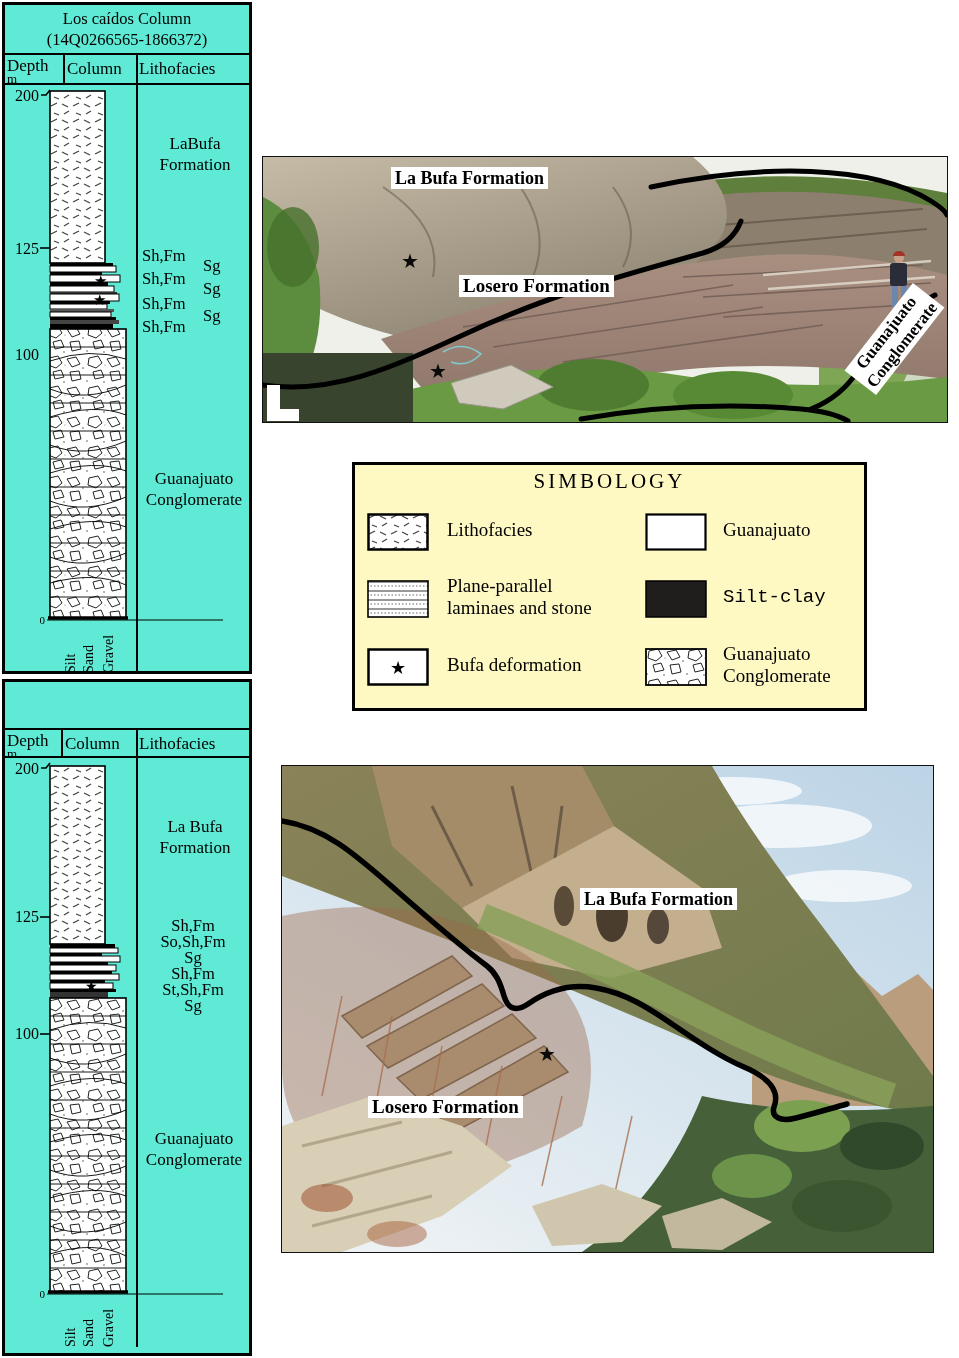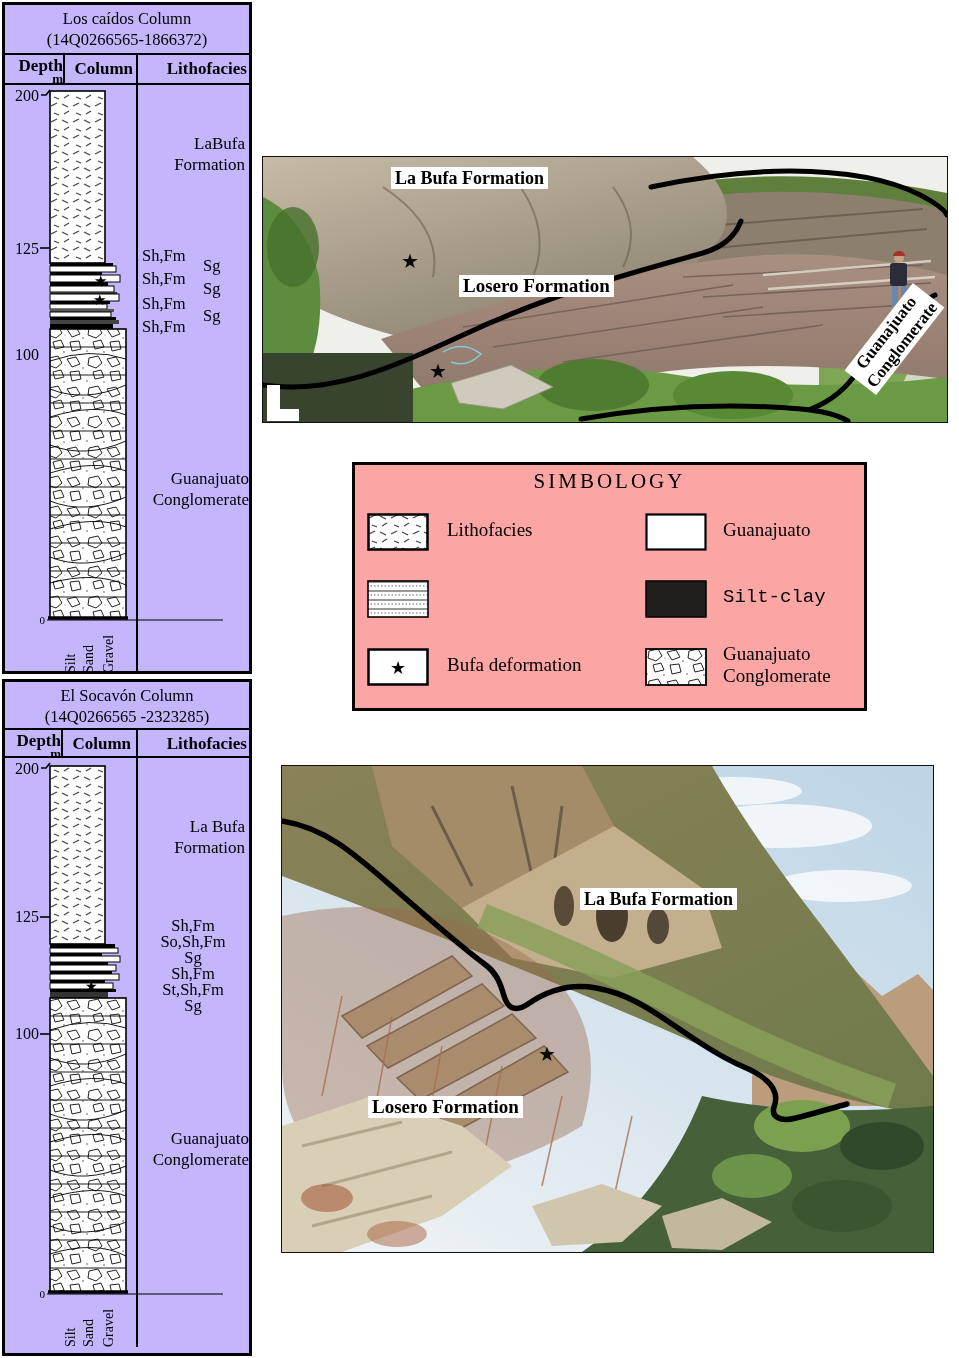--- a/index.html
+++ b/index.html
@@ -1,27 +1,27 @@
 <!DOCTYPE html>
 <html><head>
 <meta charset="utf-8">
 <style>
   html,body{margin:0;padding:0;background:#fff;}
   body{width:959px;height:1358px;position:relative;font-family:"Liberation Serif",serif;color:#000;}
   .abs{position:absolute;}
-  .panel{position:absolute;border:3px solid #000;background:#c4b5fd;}
+  .panel{position:absolute;border:3px solid #000;background:#5eead4;}
   .panel-title{position:absolute;left:0;right:0;top:0;text-align:center;font-size:16.5px;line-height:21px;padding-top:3px;}
   .title-rule{position:absolute;left:0;right:0;background:#000;height:2px;}
-  .hdr{position:absolute;text-align:right;font-size:17px;line-height:17px;font-weight:bold;}
+  .hdr{position:absolute;text-align:left;font-size:17px;line-height:17px;}
   .hdr small{display:block;font-size:13px;line-height:10px;}
   .vline{position:absolute;width:2px;background:#000;}
-  .form-label{position:absolute;text-align:right;font-size:17px;line-height:21px;}
+  .form-label{position:absolute;text-align:center;font-size:17px;line-height:21px;}
   .code{position:absolute;font-size:16.5px;line-height:17px;white-space:nowrap;}
   .codes-center{position:absolute;text-align:center;font-size:16.5px;line-height:16px;}
-  .legend{position:absolute;border:3.5px solid #000;background:#fca5a5;}
+  .legend{position:absolute;border:3.5px solid #000;background:#fef9c3;}
   .legend-title{position:absolute;left:0;right:0;top:4px;text-align:center;font-size:21px;letter-spacing:3px;}
   .legend-label{position:absolute;font-size:19px;line-height:22px;white-space:nowrap;}
   .swatch{position:absolute;}
   .photo{position:absolute;border:1px solid #111;overflow:hidden;background:#9aa88a;}
   .photo-label{position:absolute;background:#fff;color:#000;font-weight:bold;white-space:nowrap;padding:0 4px;line-height:22px;}
   .star-mark{position:absolute;font-family:"DejaVu Sans",sans-serif;color:#0a0a0a;}
   svg{display:block;}
   svg text{font-family:"Liberation Serif",serif;}
 </style>
 </head>
@@ -150,24 +150,20 @@
   <div class="code" style="left:137px;top:290px;">Sh,Fm</div>
   <div class="code" style="left:198px;top:302px;">Sg</div>
   <div class="code" style="left:137px;top:313px;">Sh,Fm</div>
   <div class="form-label" style="left:134px;top:463px;width:110px;">
     <div>Guanajuato</div>
     <div>Conglomerate</div>
   </div>
 </section>
 
 <section class="panel" style="left:2px;top:679px;width:244px;height:671px;">
-  <div class="panel-title">
-    <div>El Socavón Column</div>
-    <div>(14Q0266565 -2323285)</div>
-  </div>
   <div class="title-rule" style="top:46px;"></div>
 
   <div class="hdr" style="left:2px;top:50px;width:54px;">
     <span>Depth</span>
     <small>m</small>
   </div>
   <div class="hdr" style="left:60px;top:53px;width:66px;">Column</div>
   <div class="hdr" style="left:134px;top:53px;width:108px;">Lithofacies</div>
   <div class="vline" style="left:56px;top:48px;height:26px;"></div>
   <div class="vline" style="left:131px;top:48px;height:617px;"></div>
@@ -254,20 +250,24 @@
   <div class="legend-title">SIMBOLOGY</div>
 
   <svg class="swatch" style="left:12px;top:48px;" width="62" height="38">
     <rect x="1.5" y="1.5" width="59" height="35" fill="url(#ign)" stroke="#000" stroke-width="2.5"></rect>
   </svg>
   <div class="legend-label" style="left:92px;top:54px;">Lithofacies</div>
 
   <svg class="swatch" style="left:12px;top:115px;" width="62" height="38">
     <rect x="1" y="1" width="60" height="36" fill="url(#lam)" stroke="#000" stroke-width="1.6"></rect>
   </svg>
+  <div class="legend-label" style="left:92px;top:110px;">
+    <div>Plane-parallel</div>
+    <div>laminaes and stone</div>
+  </div>
 
   <svg class="swatch" style="left:12px;top:183px;" width="62" height="38">
     <rect x="1.5" y="1.5" width="59" height="35" fill="#fff" stroke="#000" stroke-width="2.5"></rect>
     <text x="31" y="26" font-size="18" text-anchor="middle" font-family="DejaVu Sans">★</text>
   </svg>
   <div class="legend-label" style="left:92px;top:189px;">Bufa deformation</div>
 
   <svg class="swatch" style="left:290px;top:48px;" width="62" height="38">
     <rect x="1.5" y="1.5" width="59" height="35" fill="#fff" stroke="#000" stroke-width="2.2"></rect>
   </svg>

